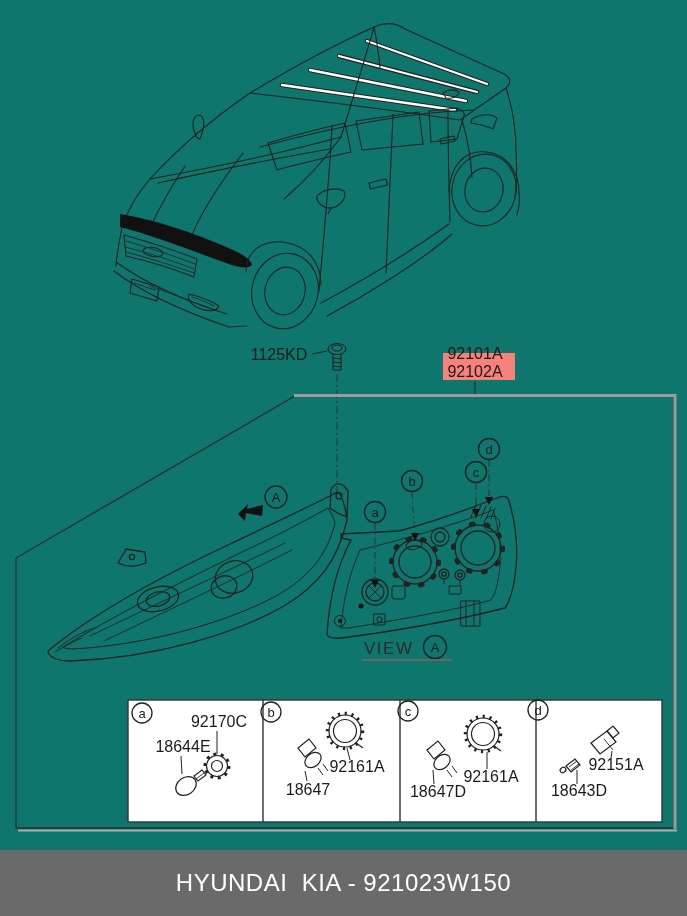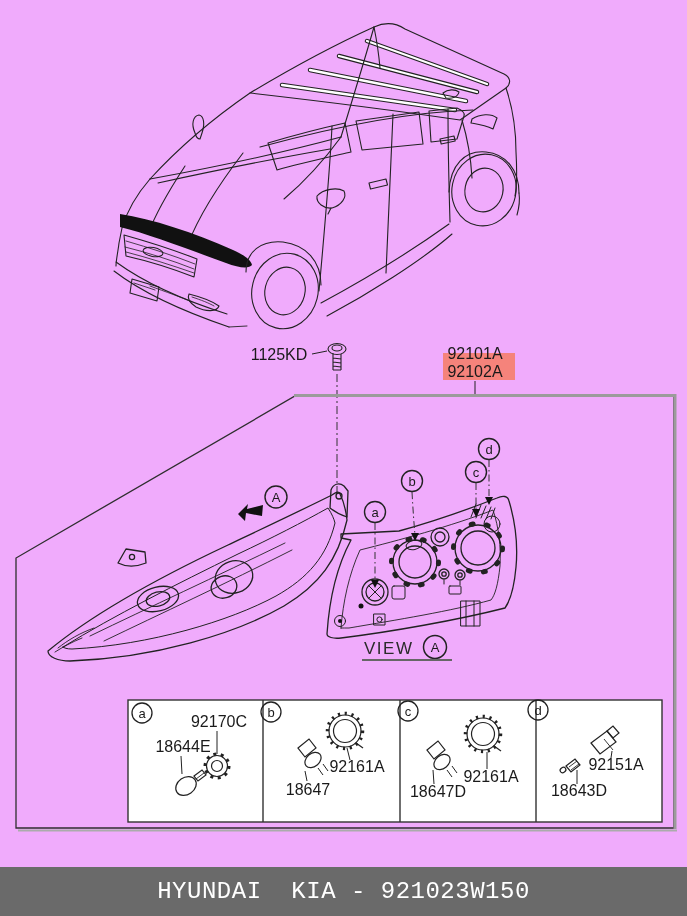--- a/index.html
+++ b/index.html
@@ -1,24 +1,24 @@
 <!DOCTYPE html>
 <html><head>
 <meta charset="utf-8">
 <style>
   html,body{margin:0;padding:0;background:#fff;}
-  .page{position:relative;width:687px;height:916px;background:#f0abfc;overflow:hidden;
+  .page{position:relative;width:687px;height:916px;background:#0f766e;overflow:hidden;
         font-family:"Liberation Sans",sans-serif;}
   svg{display:block;}
   svg text{font-family:"Liberation Sans",sans-serif;fill:#1a1a1a;}
   .lbl{font-size:16px;}
   .cap{font-size:13px;}
   .view-word{font-size:17px;letter-spacing:1.5px;fill:#2b2b2b;}
-  .footer-bar{position:absolute;left:0;bottom:0;width:687px;height:49px;background:#6a6a6a;
-              display:flex;align-items:center;justify-content:center;gap:36px;font-family:Liberation Mono, monospace;}
+  .footer-bar{position:absolute;left:0;bottom:0;width:687px;height:66px;background:#6a6a6a;
+              display:flex;align-items:center;justify-content:center;gap:36px;}
   .footer-bar span{color:#ffffff;font-size:24px;letter-spacing:0.5px;white-space:pre;}
 </style>
 </head>
 <body>
 
 <div class="page">
 <svg width="687" height="850" viewBox="0 0 687 850">
 
   <g stroke="#222" fill="none" stroke-width="1.1" stroke-linecap="round" stroke-linejoin="round">
 

